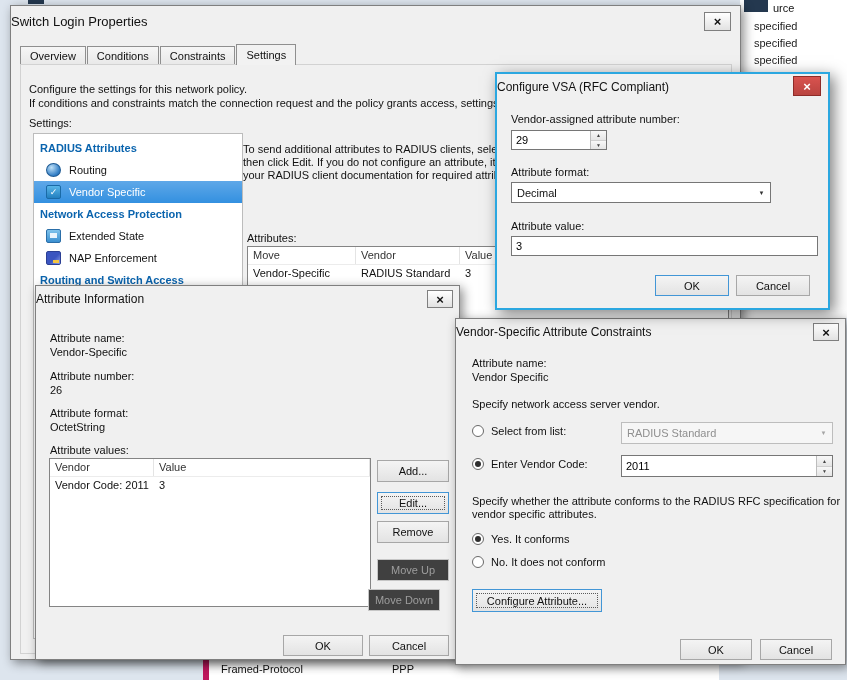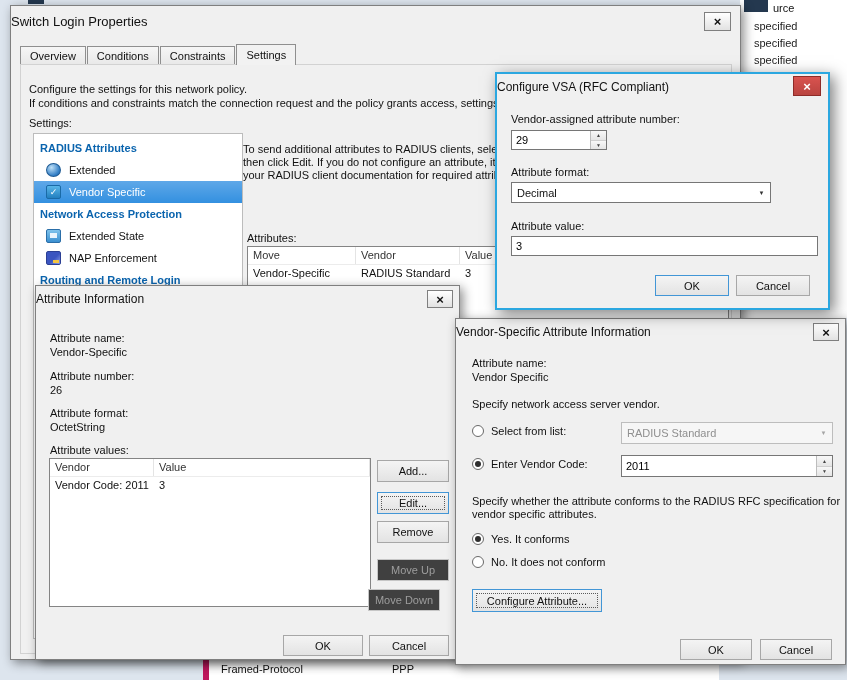--- a/index.html
+++ b/index.html
@@ -166,36 +166,36 @@
     </div>
     <div class="tabpanel">
       <div class="desc1">Configure the settings for this network policy.</div>
       <div class="desc2">If conditions and constraints match the connection request and the policy grants access, settings are applied.</div>
       <div class="settings-label">Settings:</div>
 
       <div class="tree">
         <div class="tree-header">RADIUS Attributes</div>
         <div class="tree-item">
           <span class="icon globe-icon"></span>
-          <span>Extended</span>
+          <span>Routing</span>
         </div>
         <div class="tree-item selected">
           <span class="icon vendor-icon"></span>
           <span>Vendor Specific</span>
         </div>
         <div class="tree-header">Network Access Protection</div>
         <div class="tree-item">
           <span class="icon state-icon"></span>
           <span>Extended State</span>
         </div>
         <div class="tree-item">
           <span class="icon nap-icon"></span>
           <span>NAP Enforcement</span>
         </div>
-        <div class="tree-header">Routing and Remote Login</div>
+        <div class="tree-header">Routing and Switch Access</div>
       </div>
 
       <div class="info-line il1">To send additional attributes to RADIUS clients, select a RADIUS standard attribute, and</div>
       <div class="info-line il2">then click Edit. If you do not configure an attribute, it is not sent to RADIUS clients. See</div>
       <div class="info-line il3">your RADIUS client documentation for required attributes.</div>
       <div class="attrs-label">Attributes:</div>
 
       <div class="wtable attr-table">
         <div class="thead">
           <div class="th c1">Move</div>
@@ -239,21 +239,21 @@
     <div class="btn focus ai-edit">Edit...</div>
     <div class="btn ai-remove">Remove</div>
     <div class="btn disabled ai-moveup">Move Up</div>
     <div class="btn disabled ai-movedown">Move Down</div>
     <div class="btn ai-ok">OK</div>
     <div class="btn ai-cancel">Cancel</div>
   </div>
 
   <div class="dialog vendor-dialog">
     <div class="titlebar">
-      <span>Vendor-Specific Attribute Information</span>
+      <span>Vendor-Specific Attribute Constraints</span>
       <span class="closebtn">×</span>
     </div>
     <div class="label vd-name-l">Attribute name:</div>
     <div class="label vd-name-v">Vendor Specific</div>
     <div class="label vd-specify">Specify network access server vendor.</div>
 
     <div class="radio-row vd-radio-list">
       <span class="radio"></span>
       <span>Select from list:</span>
     </div>

